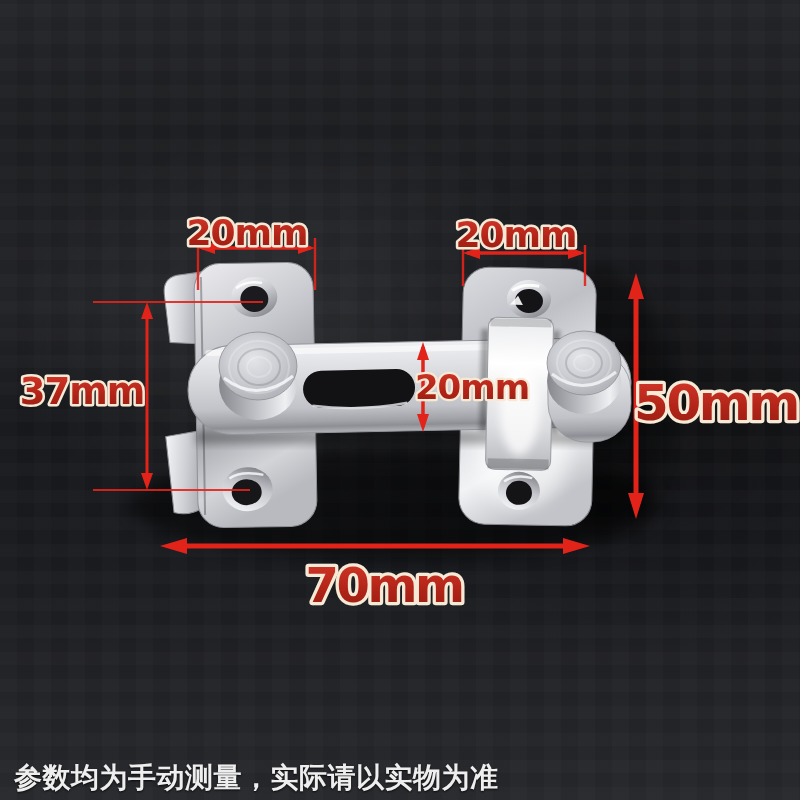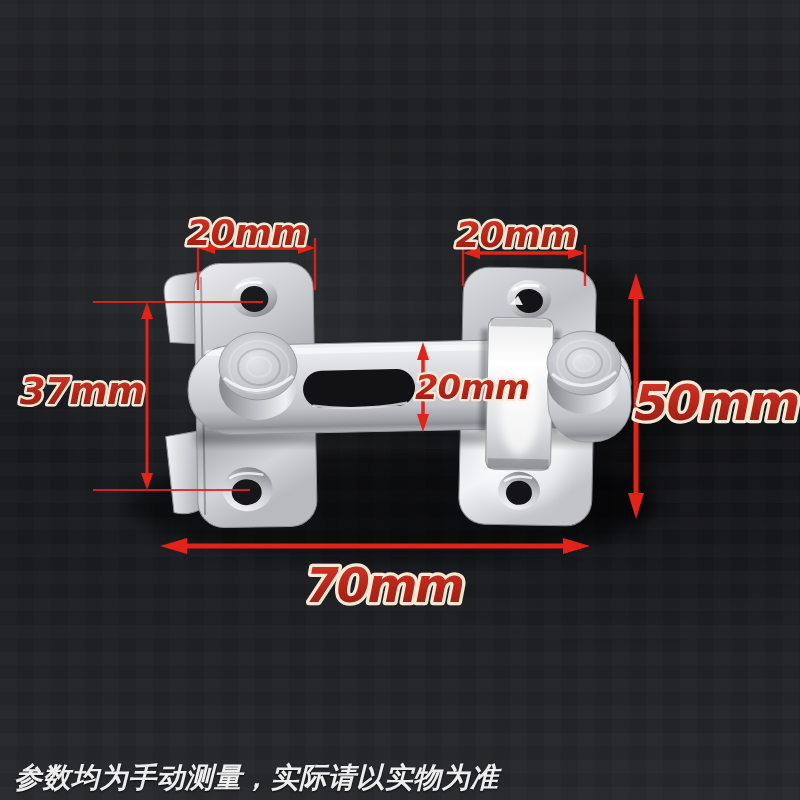--- a/index.html
+++ b/index.html
@@ -3,21 +3,20 @@
 <meta charset="utf-8">
 <style>
   html,body{margin:0;padding:0;background:#0c0c0e;}
   .stage{
     position:relative;width:800px;height:800px;overflow:hidden;
     font-family:"DejaVu Sans","Liberation Sans",sans-serif;
     background:
       radial-gradient(420px 300px at 38% 42%, rgba(255,255,255,.055), rgba(255,255,255,0) 70%),
       radial-gradient(520px 380px at 78% 48%, rgba(0,0,0,.38), rgba(0,0,0,0) 72%),
       linear-gradient(180deg,#232428 0%,#1c1d20 16%,#202125 38%,#17181b 52%,#191a1e 68%,#212226 86%,#26272b 100%);
-    font-style: italic;
   }
   .texture{
     position:absolute;inset:0;pointer-events:none;
     background-image:
       repeating-linear-gradient(0deg, rgba(255,255,255,.014) 0 13px, rgba(0,0,0,.025) 13px 27px),
       repeating-linear-gradient(90deg, rgba(255,255,255,.013) 0 17px, rgba(0,0,0,.02) 17px 34px);
     mix-blend-mode:screen;
   }
   svg{position:absolute;left:0;top:0;}
   .caption{

